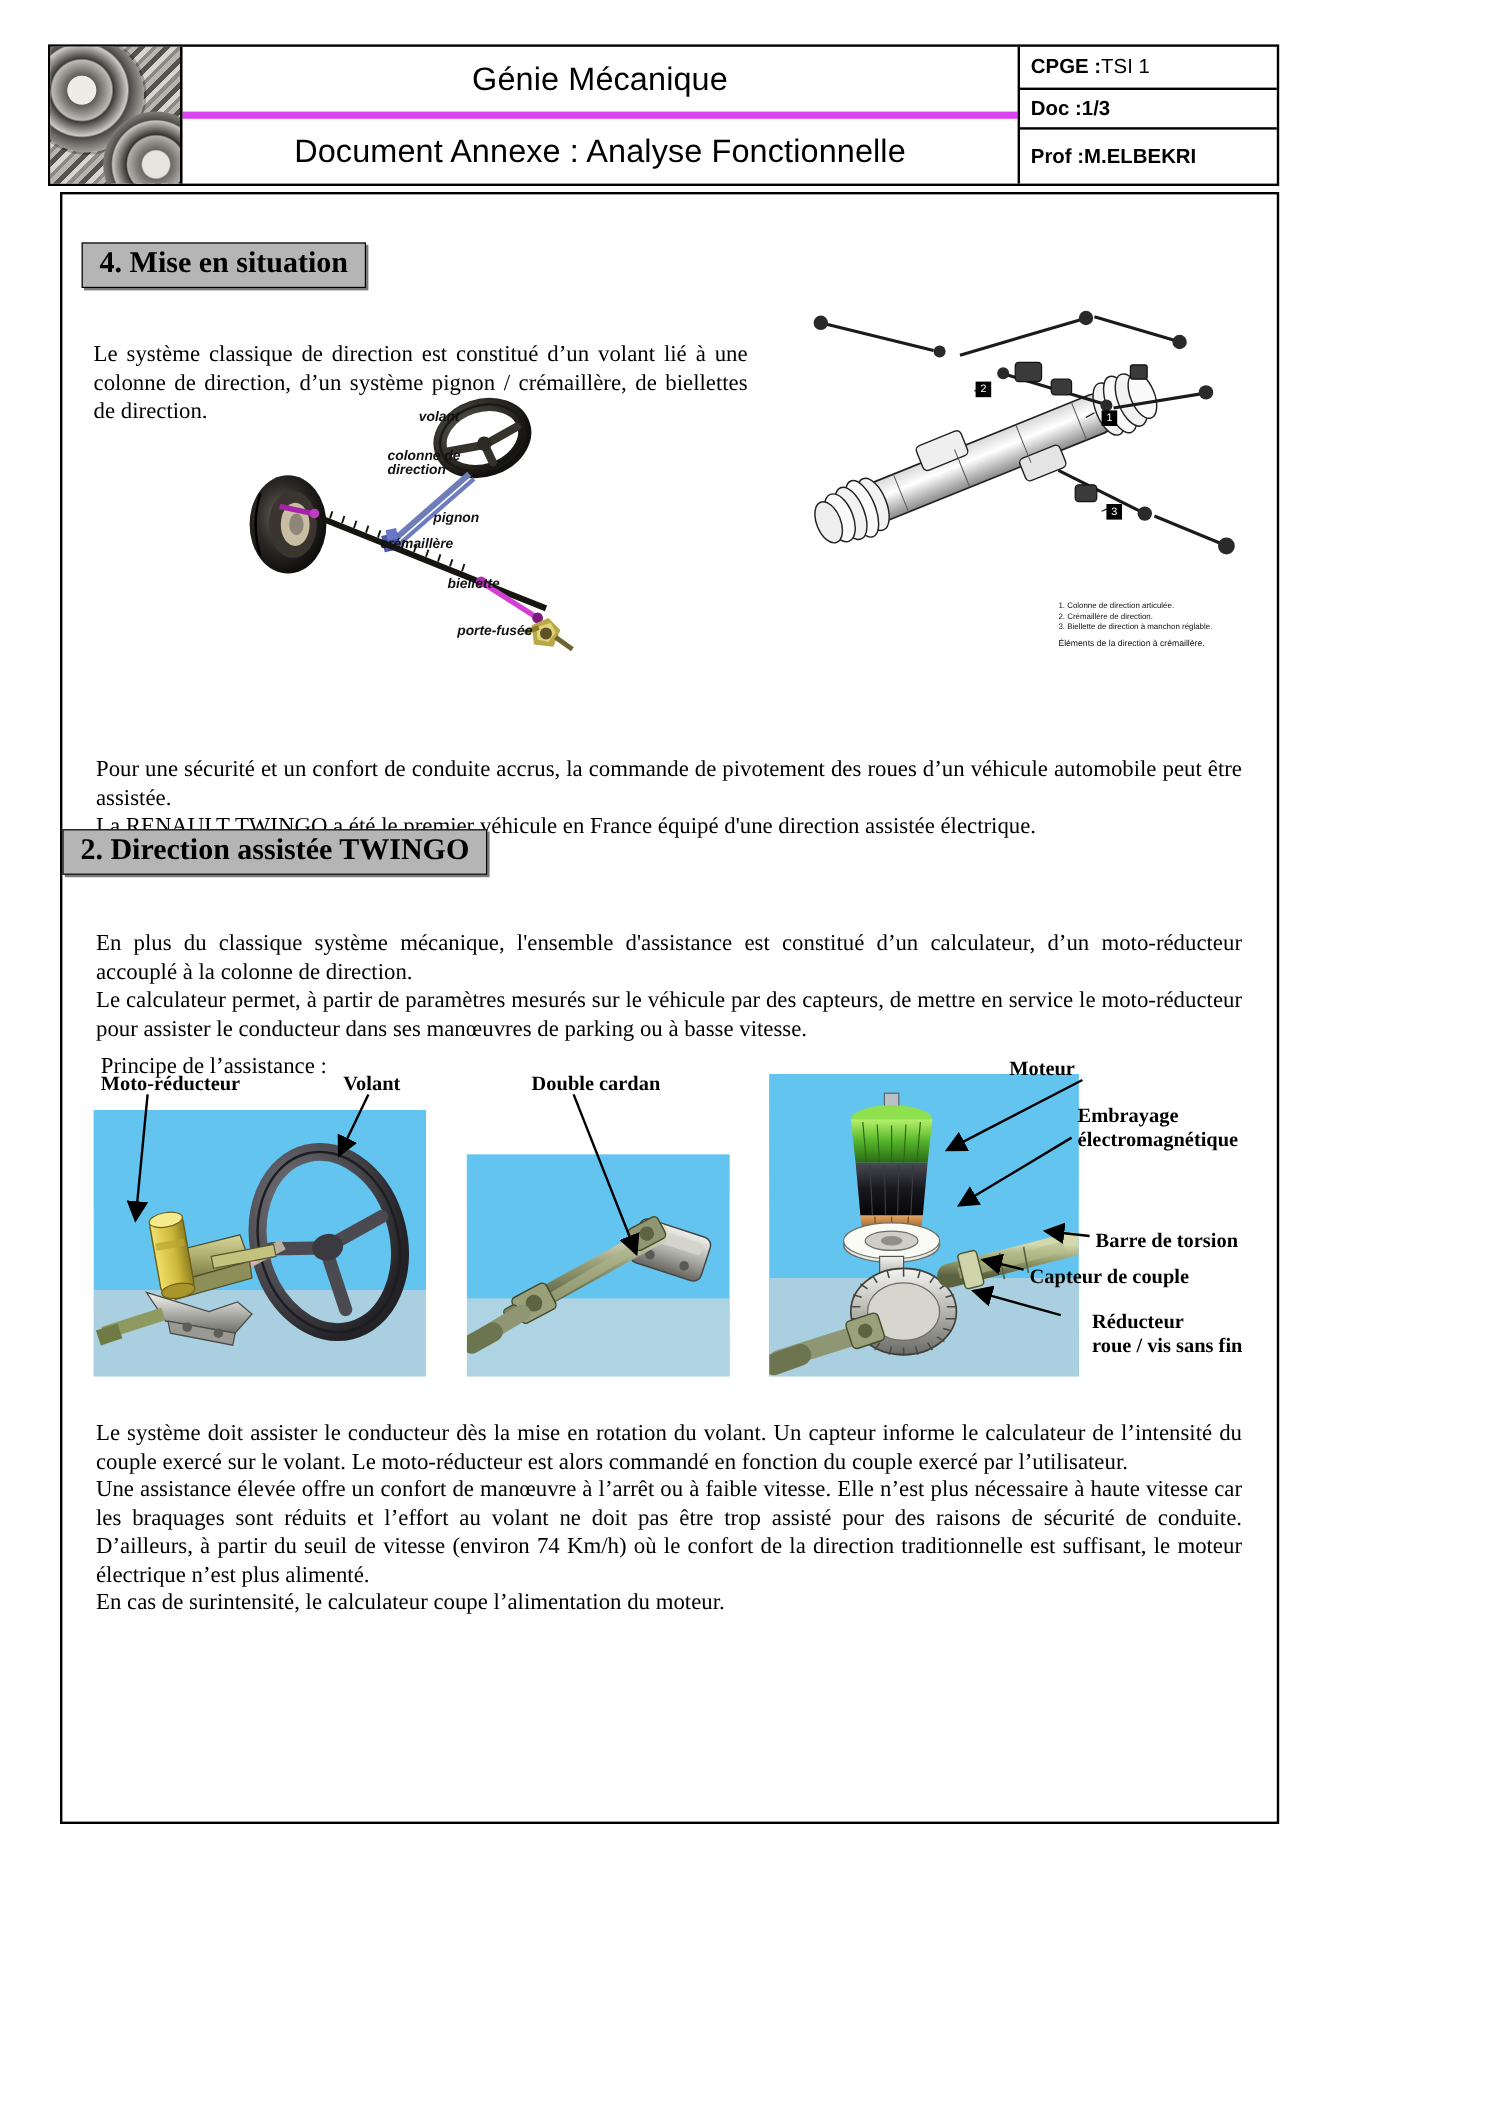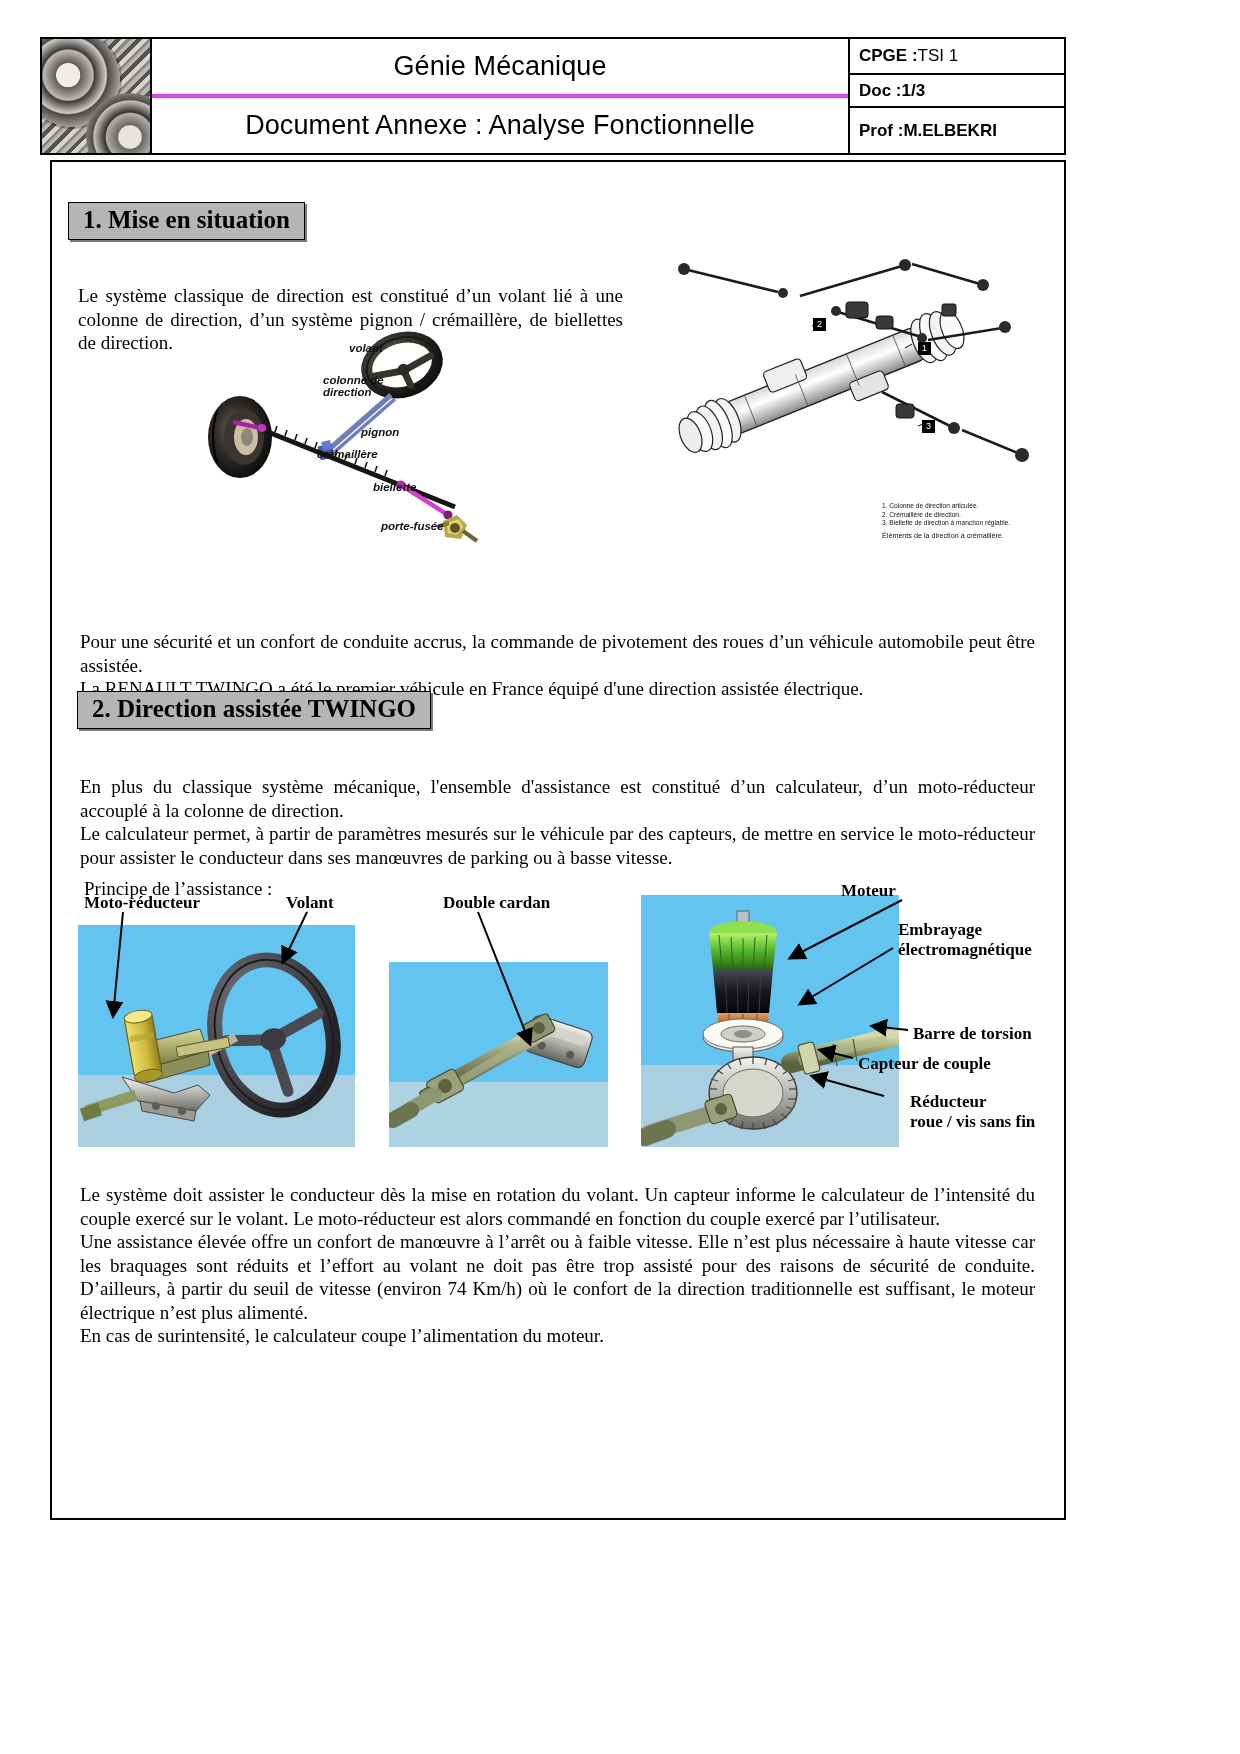--- a/index.html
+++ b/index.html
@@ -53,21 +53,21 @@
   }
   .hdr-mid-row {
     flex: 1;
     display: flex;
     align-items: center;
     justify-content: center;
     font-family: "Liberation Sans", "DejaVu Sans", sans-serif;
     font-size: 27px;
     letter-spacing: .1px;
   }
-  .hdr-mid-row.top { border-bottom: 4px solid #d946ef; }
+  .hdr-mid-row.top { border-bottom: 6px solid #d946ef; }
   .hdr-right {
     width: 216px;
     border-left: 2px solid #000;
     display: flex;
     flex-direction: column;
     font-family: "Liberation Sans", "DejaVu Sans", sans-serif;
   }
   .hdr-right-row {
     display: flex;
     align-items: center;
@@ -94,21 +94,21 @@
     position: absolute;
     background: #b5b5b5;
     border: 1px solid #000;
     box-shadow: 2px 2px 0 #7a7a7a;
     font-weight: bold;
     font-size: 25px;
     padding: 3px 14px 5px 14px;
     white-space: nowrap;
   }
   #sec1 { left: 68px; top: 202px; }
-  #sec2 { left: 77px; top: 691px; }
+  #sec2 { left: 52px; top: 691px; }
 
   
   .para {
     position: absolute;
     font-size: 19px;
     line-height: 23.5px;
     text-align: justify;
     color: #000;
     margin-top: 25px;
   }
@@ -227,21 +227,21 @@
     </div>
     <div class="hdr-right-row r3">
       <b>Prof : </b>
         <b>M.ELBEKRI</b>
     </div>
   </div>
 </div>
 
 <div class="page-frame"></div>
 
-<div class="sec-head" id="sec1">1. Mise en situation</div>
+<div class="sec-head" id="sec1">4. Mise en situation</div>
 <div class="para" id="p1">Le système classique de direction est constitué d’un volant lié à une colonne de direction, d’un système pignon / crémaillère, de biellettes de direction.</div>
 
 <div class="fig1">
   <svg width="275" height="235" viewBox="0 0 275 235">
     <defs>
       <radialGradient id="tyre" cx="42%" cy="42%" r="62%">
         <stop offset="0%" stop-color="#6b6660"></stop>
         <stop offset="55%" stop-color="#2a2724"></stop>
         <stop offset="100%" stop-color="#0c0b0a"></stop>
       </radialGradient>

